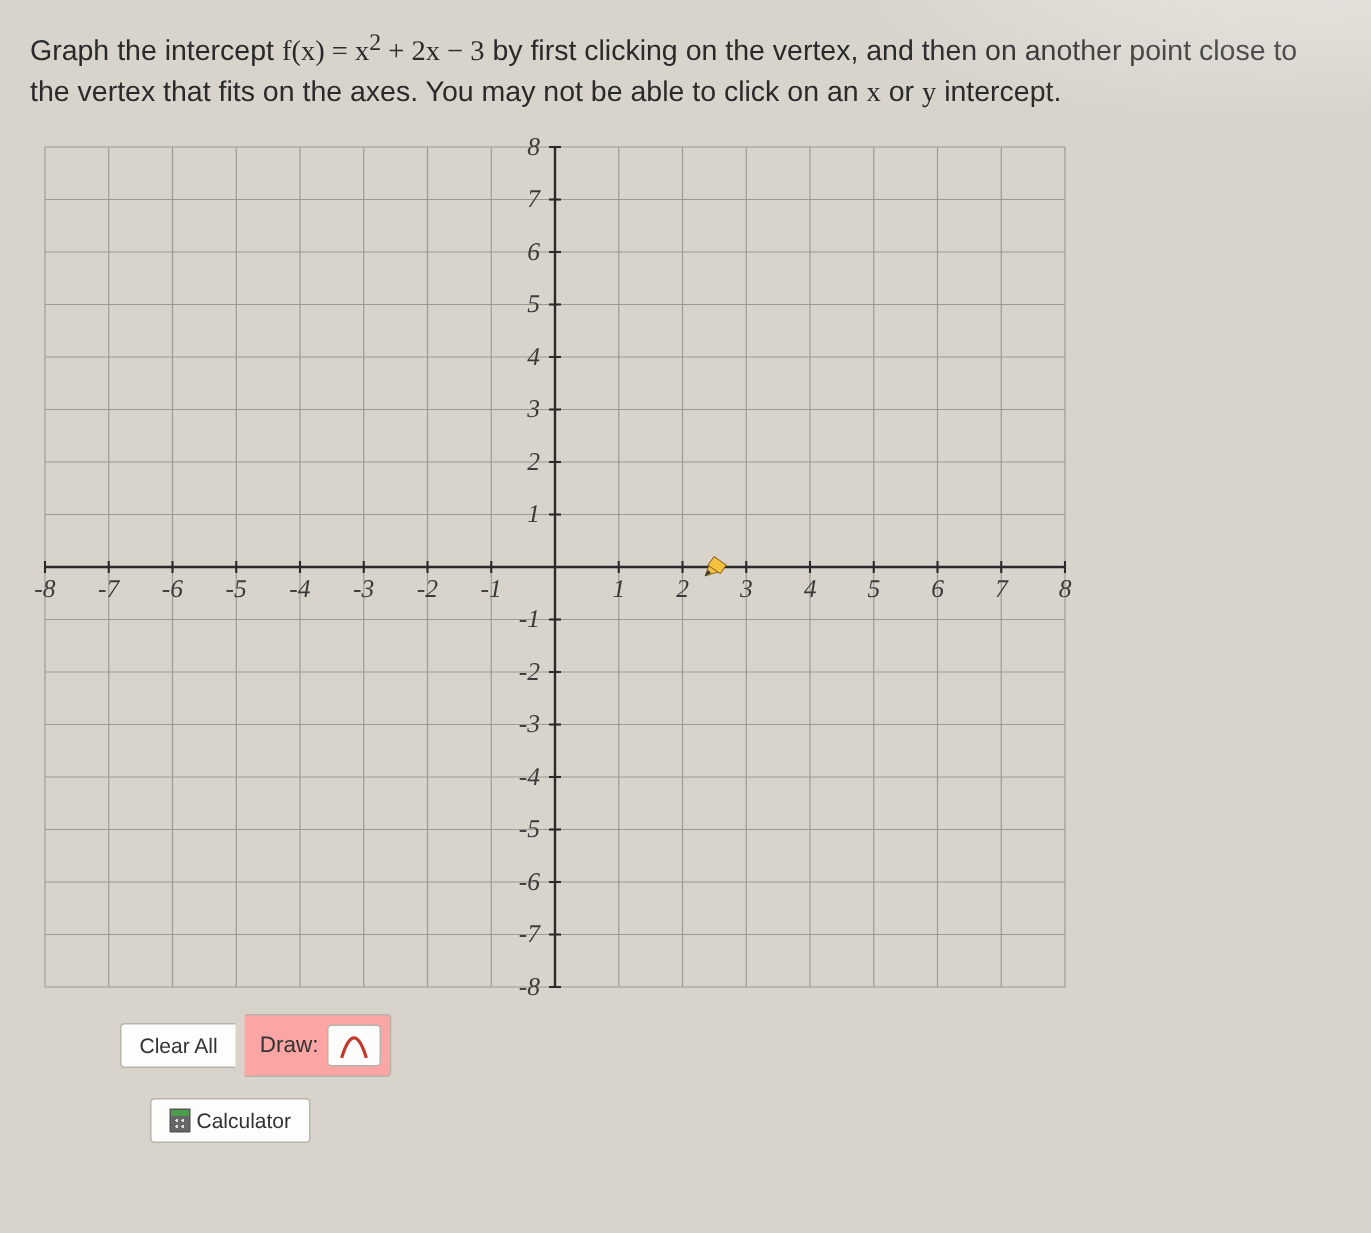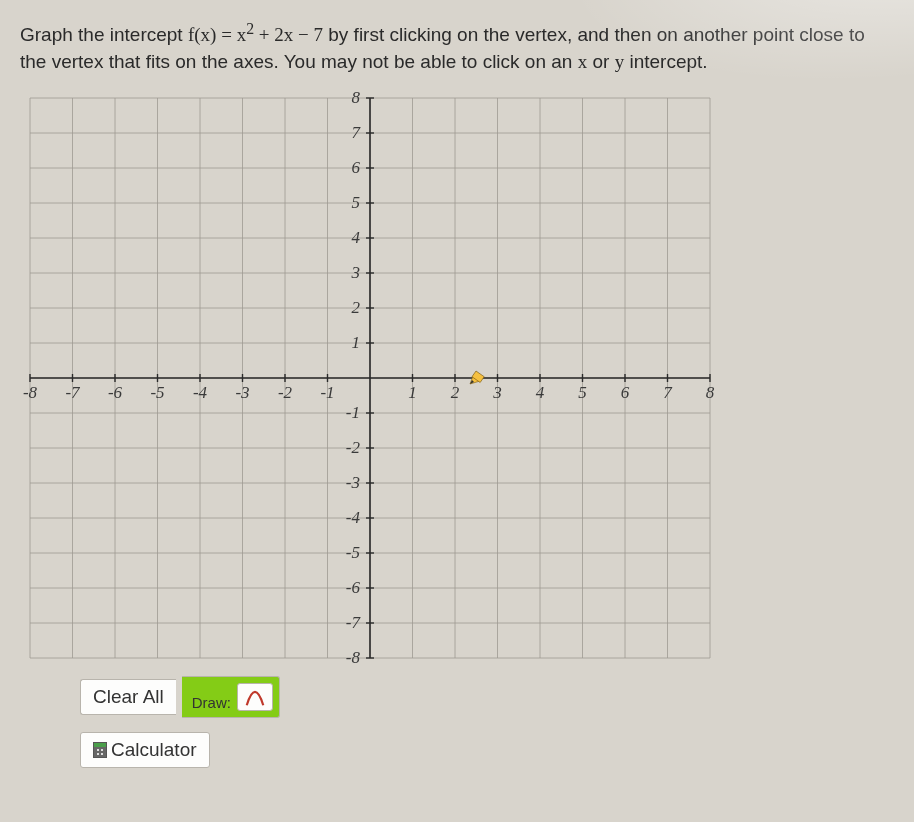--- a/index.html
+++ b/index.html
@@ -31,41 +31,41 @@
     margin-left: 60px;
     display: flex;
     align-items: center;
     gap: 6px;
   }
   .btn {
     background: #fdfdfc;
     border: 1px solid #b8b4ac;
     border-radius: 3px;
     padding: 6px 12px;
-    font-size: 19px;
+    font-size: 14px;
     color: #333;
     cursor: pointer;
     display: inline-flex;
     align-items: center;
     gap: 4px;
   }
   .draw-label {
     font-size: 15px;
     color: #333;
     padding: 6px 6px 6px 10px;
-    background: #84cc16;
+    background: #fca5a5;
     border: 1px solid #b8b4ac;
     border-left: none;
     display: inline-flex;
-    align-items: flex-end;
+    align-items: center;
     gap: 6px;
     border-radius: 0 3px 3px 0;
   }
   .first-btn { border-radius: 3px 0 0 3px; border-right: none; }
-  .calc-row { margin-top: 14px; margin-left: 60px; }
+  .calc-row { margin-top: 14px; margin-left: 80px; }
   .parabola-icon {
     width: 22px; height: 22px;
   }
   .calc-icon {
     width: 14px; height: 16px;
     background: linear-gradient(#4a9e4a 0 30%, #666 30% 100%);
     border: 1px solid #555;
     display: inline-block;
     position: relative;
   }
@@ -91,21 +91,21 @@
     transform: rotate(-8deg);
     pointer-events: none;
   }
 </style>
 </head>
 <body>
 
 <div class="glare"></div>
 
 <div class="question">
-  <span>Graph the intercept </span><span class="math-var">f(x) = x</span><sup class="math-var">2</sup><span class="math-var"> + 2x − 7</span><span> by first clicking on the vertex, and then on another point close to the vertex that fits on the axes. You may not be able to click on an </span><span class="math-var">x</span><span> or </span><span class="math-var">y</span><span> intercept.</span>
+  <span>Graph the intercept </span><span class="math-var">f(x) = x</span><sup class="math-var">2</sup><span class="math-var"> + 2x − 3</span><span> by first clicking on the vertex, and then on another point close to the vertex that fits on the axes. You may not be able to click on an </span><span class="math-var">x</span><span> or </span><span class="math-var">y</span><span> intercept.</span>
 </div>
 
 <div class="graph-wrap">
   <svg class="grid" width="720" height="580">
     <g id="gridlines">
         <line x1="20" y1="570" x2="20" y2="10" stroke="#9e9a92" stroke-width="0.8"></line>
         <line x1="62.5" y1="570" x2="62.5" y2="10" stroke="#9e9a92" stroke-width="0.8"></line>
         <line x1="105" y1="570" x2="105" y2="10" stroke="#9e9a92" stroke-width="0.8"></line>
         <line x1="147.5" y1="570" x2="147.5" y2="10" stroke="#9e9a92" stroke-width="0.8"></line>
         <line x1="190" y1="570" x2="190" y2="10" stroke="#9e9a92" stroke-width="0.8"></line>

